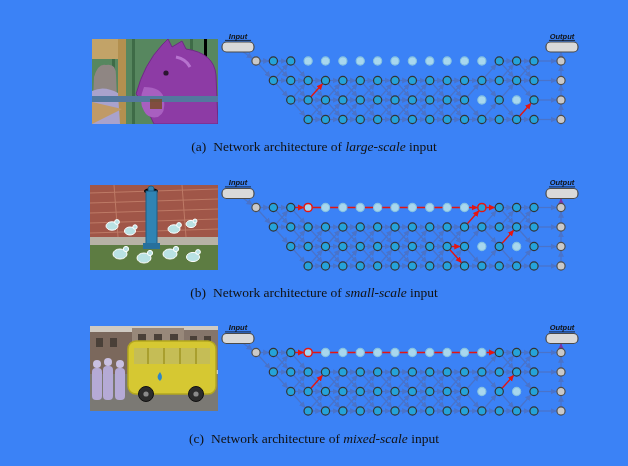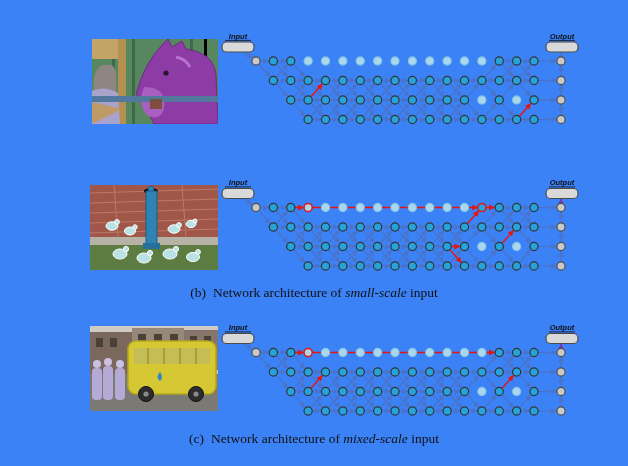--- a/index.html
+++ b/index.html
@@ -677,20 +677,25 @@
         <text x="238" y="330.3" text-anchor="middle" class="iolabel">Input</text>
         <line x1="225" y1="331.9" x2="251" y2="331.9" stroke="#111" stroke-width="0.8"></line>
       </g>
       <g>
         <rect x="546" y="333.5" width="32" height="10" rx="4.5" fill="#D9D9D9" stroke="#4A4A4A" stroke-width="1.2"></rect>
         <text x="562" y="330.3" text-anchor="middle" class="iolabel">Output</text>
         <line x1="549" y1="331.9" x2="575" y2="331.9" stroke="#111" stroke-width="0.8"></line>
       </g>
     </svg>
 
+  <div class="caption" style="top:139px">
+    <span class="idx">(a)</span><span>Network architecture of</span>
+    <em>large-scale</em>
+    <span>input</span>
+  </div>
   <div class="caption" style="top:285px">
     <span class="idx">(b)</span><span>Network architecture of</span>
     <em>small-scale</em>
     <span>input</span>
   </div>
   <div class="caption" style="top:431px">
     <span class="idx">(c)</span><span>Network architecture of</span>
     <em>mixed-scale</em>
     <span>input</span>
   </div>

